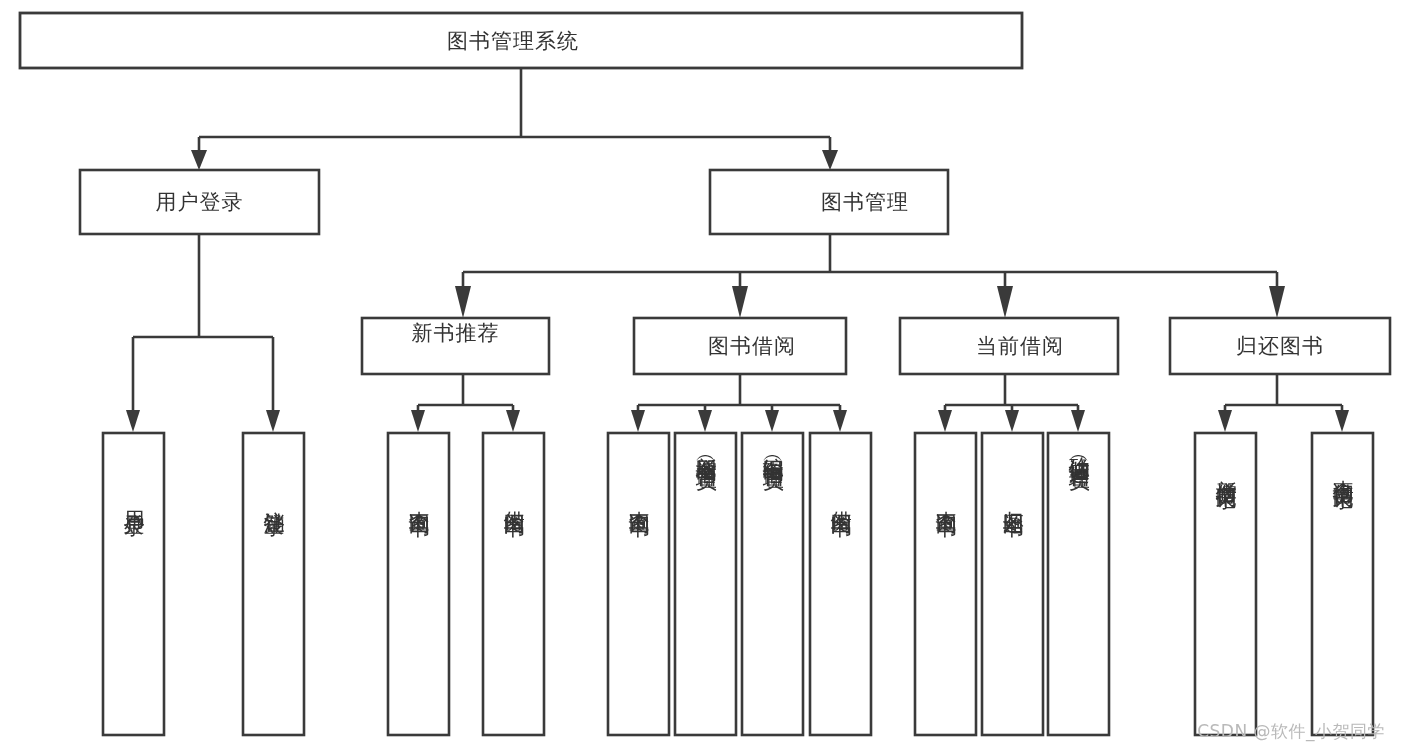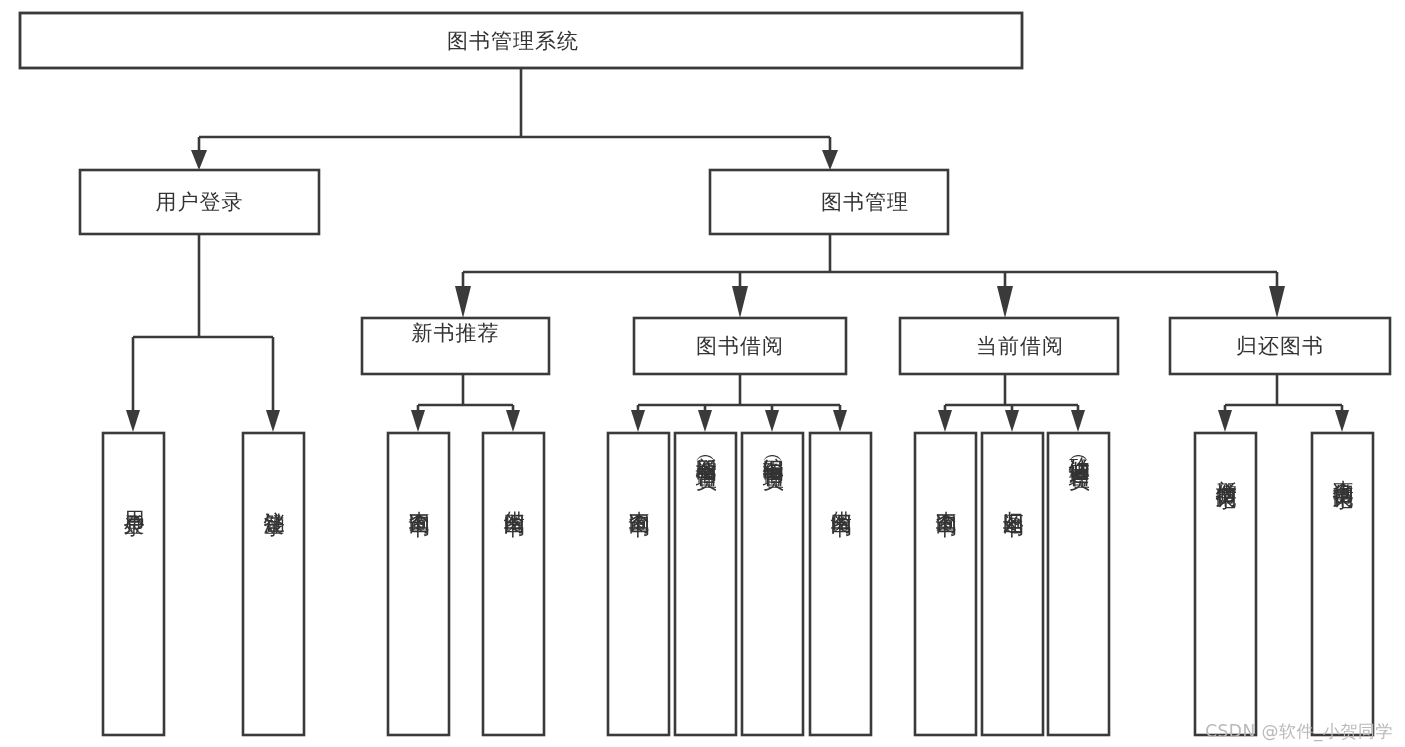--- a/index.html
+++ b/index.html
@@ -67,21 +67,21 @@
     align-items: center;
     justify-content: center;
     font-family: "DejaVu Sans", "Liberation Sans", sans-serif;
     font-size: 21px;
     color: #333333;
     letter-spacing: 1px;
     pointer-events: none;
   }
   #watermark {
     position: absolute;
-    right: 12px;
+    right: 20px;
     bottom: 4px;
     font-family: "DejaVu Sans", "Liberation Sans", sans-serif;
     font-size: 17px;
     color: #b9b9b9;
     letter-spacing: 0.5px;
     white-space: nowrap;
   }
 </style>
 </head>
 <body>
@@ -190,21 +190,21 @@
   <div class="hlabel" style="left:80px; top:170px; width:239px; height:64px;">
     <span>用户登录</span>
   </div>
   <div class="hlabel" style="left:710px; top:170px; width:238px; height:64px;margin-left:36px;">
     <span>图书管理</span>
   </div>
 
   <div class="hlabel" style="left:362px; top:305px; width:187px; height:56px;">
     <span>新书推荐</span>
   </div>
-  <div class="hlabel" style="left:634px; top:318px; width:212px; height:56px;">
+  <div class="hlabel" style="left:634px; top:318px; width:212px; height:56px;padding-left:12px;">
     <span>图书借阅</span>
   </div>
   <div class="hlabel" style="left:900px; top:318px; width:240px; height:56px;">
     <span>当前借阅</span>
   </div>
   <div class="hlabel" style="left:1170px; top:318px; width:220px; height:56px;">
     <span>归还图书</span>
   </div>
 
   <div class="vlabel-wrap" style="left:103px; top:494px; width:61px; height:241px;">

